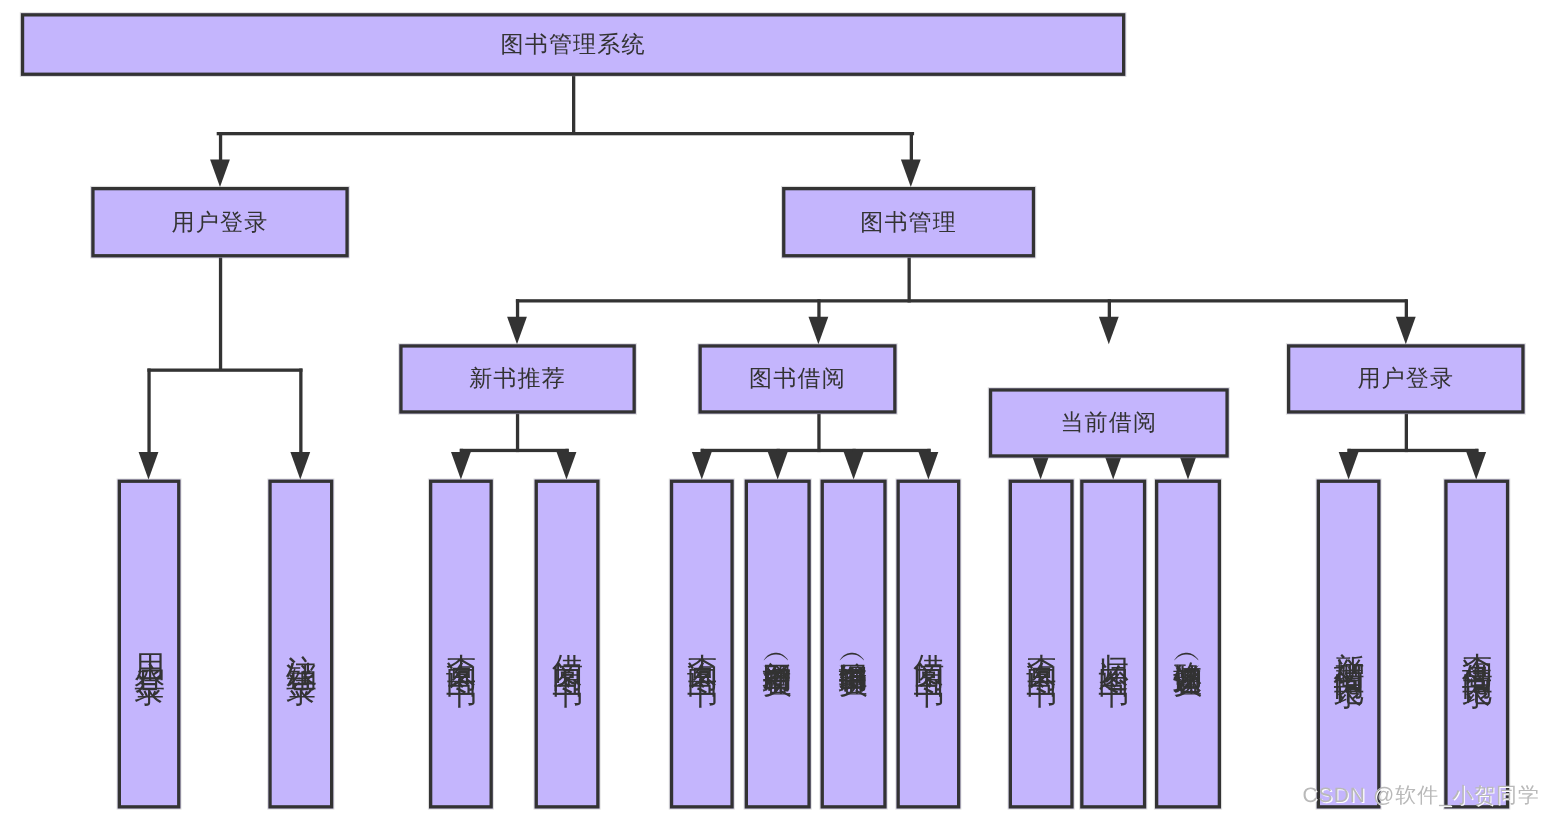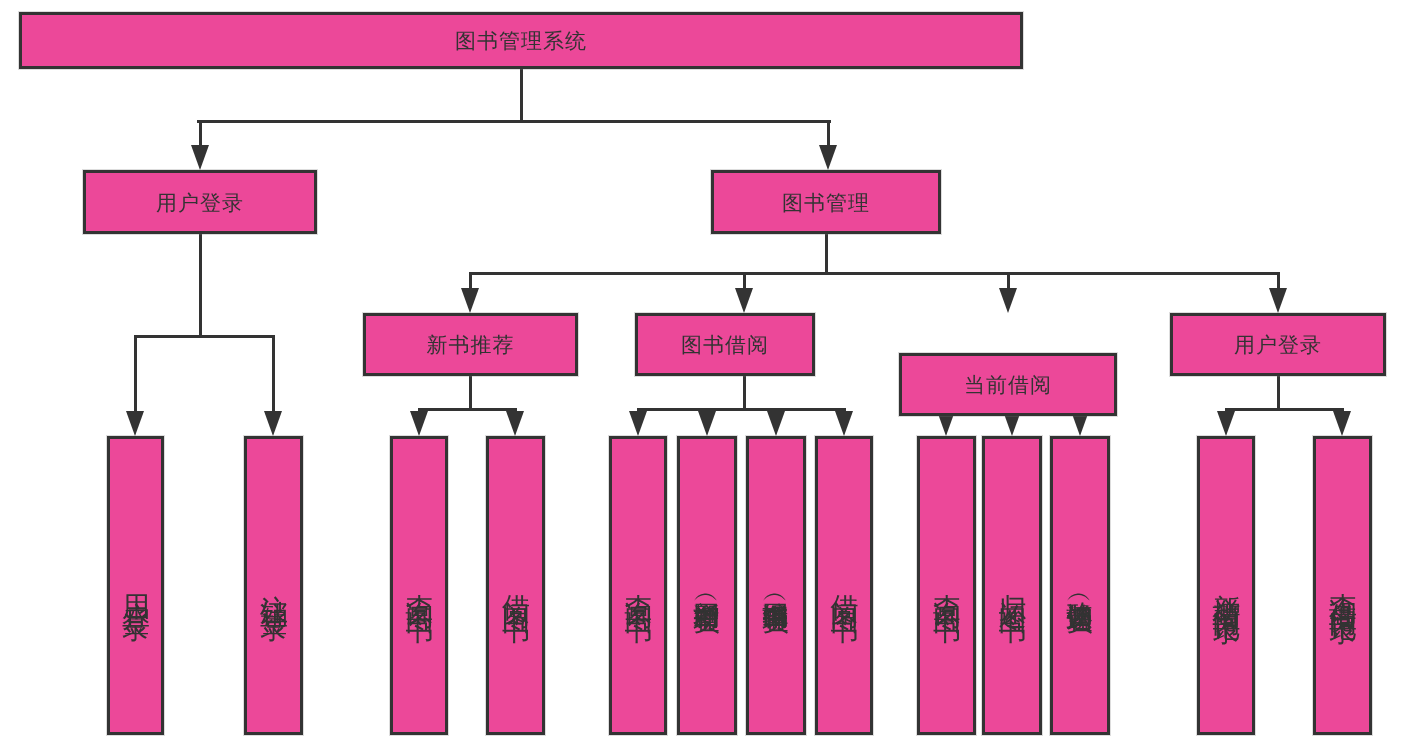--- a/index.html
+++ b/index.html
@@ -6,21 +6,21 @@
   .canvas{
     position:relative;
     width:1405px;height:747px;
     background:#ffffff;
     font-family:"Liberation Sans","DejaVu Sans",sans-serif;
     color:#333333;
     overflow:hidden;
   }
   .box{
     position:absolute;
-    background:#ec4899;
+    background:#c4b5fd;
     border:3px solid #333333;
     box-sizing:border-box;
     display:flex;
     align-items:center;
     justify-content:center;
     box-shadow:0 0 0 1px rgba(120,120,120,0.25);
   }
   .hlabel{
     font-size:21px;
     letter-spacing:1px;
@@ -186,14 +186,15 @@
     <span class="vt s9">确认归还（管理员）</span>
   </div>
 
   <div class="box" style="left:1197px;top:436px;width:58px;height:299px;">
     <span class="vt s6">新增借阅记录</span>
   </div>
   <div class="box" style="left:1313px;top:436px;width:59px;height:299px;">
     <span class="vt s6">查询借阅记录</span>
   </div>
 
+  <div class="watermark">CSDN @软件_小贺同学</div>
 
 </div>
 
 </body></html>

